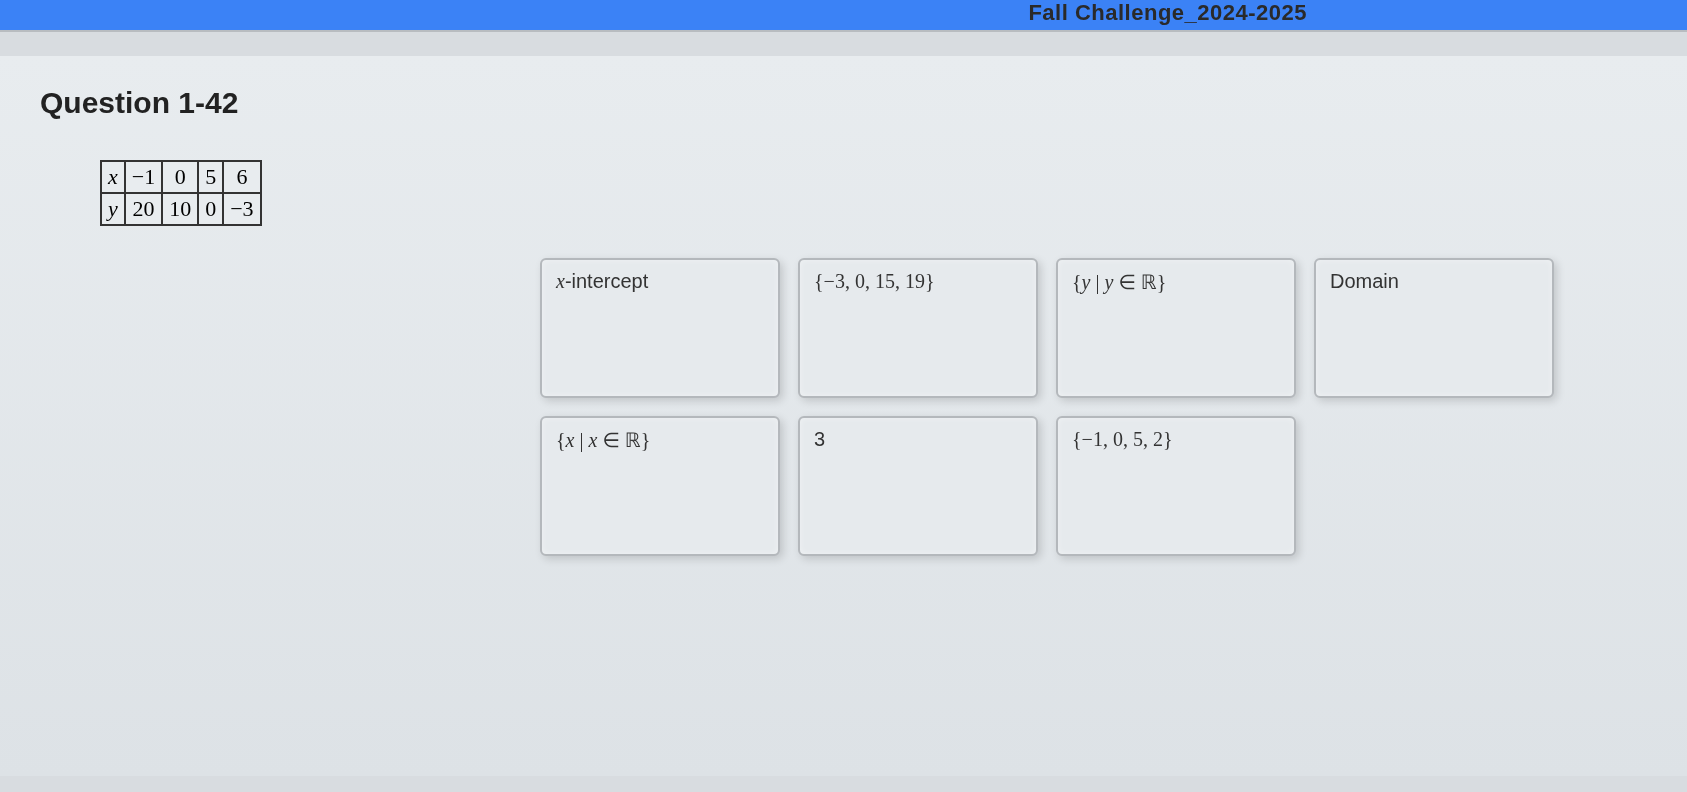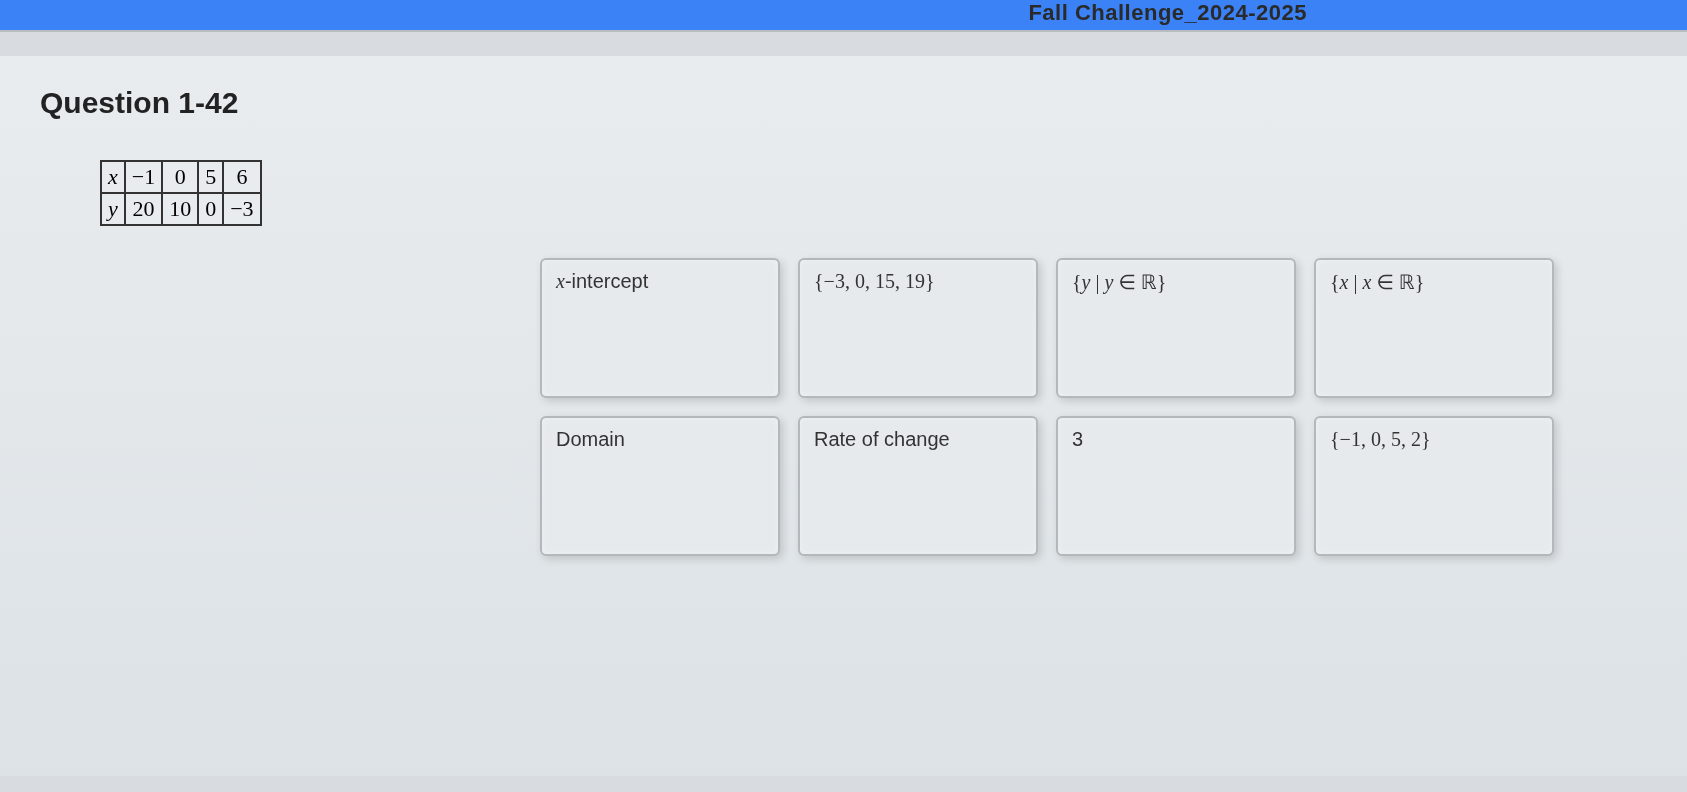--- a/index.html
+++ b/index.html
@@ -131,23 +131,22 @@
 
 
   <div class="tiles-container">
     <div class="tile"><span class="math-var">x</span>-intercept</div>
     <div class="tile">
         <span class="math-set">{−3, 0, 15, 19}</span>
       </div>
     <div class="tile">
         <span class="math-set">{<span class="math-var">y</span> | <span class="math-var">y</span> ∈ ℝ}</span>
       </div>
+    <div class="tile">Domain</div>
     <div class="tile">
         <span class="math-set">{<span class="math-var">x</span> | <span class="math-var">x</span> ∈ ℝ}</span>
       </div>
-    <div class="tile">Domain</div>
-    <div class="tile">Rate of change</div>
     <div class="tile">3</div>
     <div class="tile">
         <span class="math-set">{−1, 0, 5, 2}</span>
       </div>
   </div>
 </div>
 
 </body></html>

